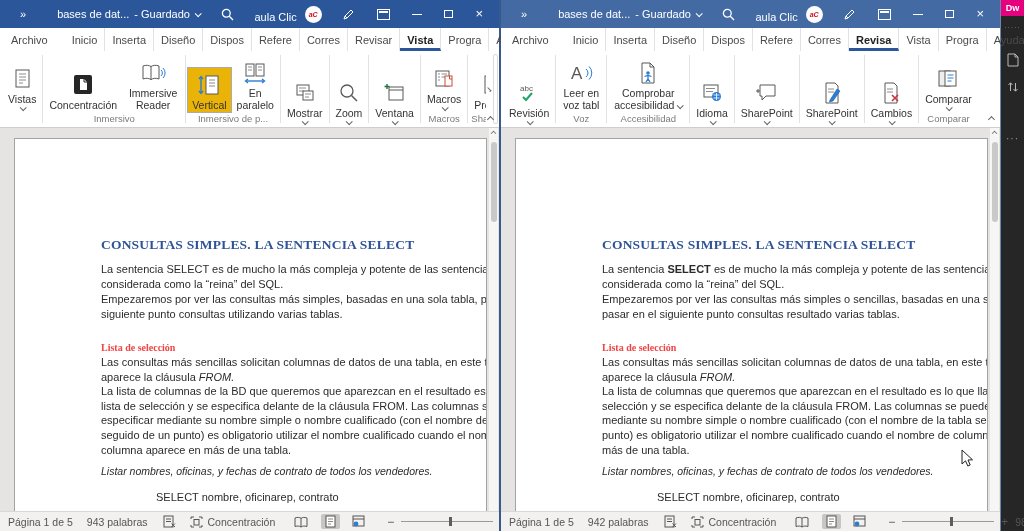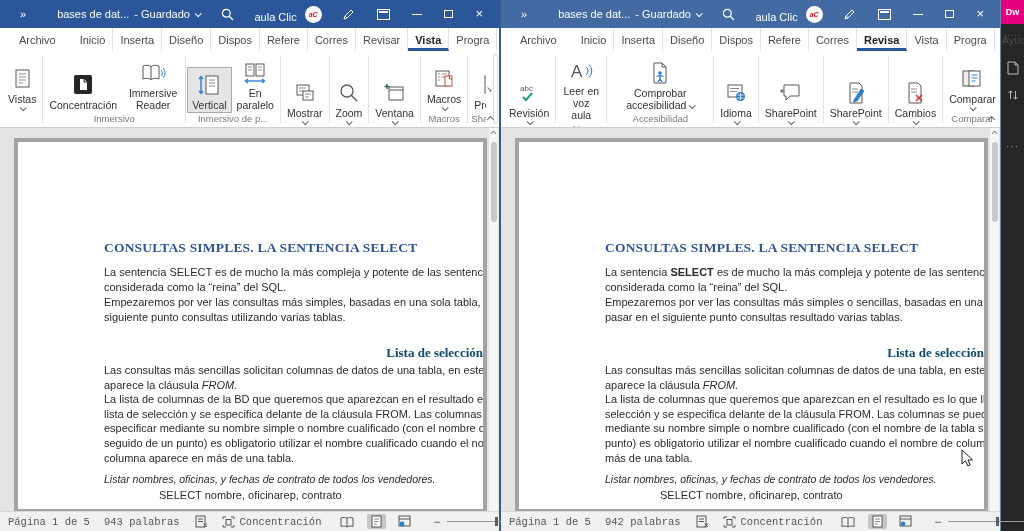--- a/index.html
+++ b/index.html
@@ -28,70 +28,70 @@
   .ribopt::after { content:""; position:absolute; left:1px; right:1px; top:1px; height:2px; background:#fff; }
 
   
   .chev { display:inline-block; width:5px; height:5px; border-right:1.4px solid #fff; border-bottom:1.4px solid #fff; }
   .chev.down { transform:rotate(45deg) translateY(-1px); }
   .chev.gray { border-color:#666; }
   .chev.up { transform:rotate(-135deg); }
   .chev.right { transform:rotate(-45deg); }
 
   
-  .tabs { flex:0 0 23px; display:flex; align-items:stretch; background:#fff; font-size:11px; color:#4a4a4a; padding-left:12px; }
+  .tabs { flex:0 0 23px; display:flex; align-items:stretch; background:#fff; font-size:11px; color:#4a4a4a; padding-left:4px; }
   .tab { padding:0 7px; display:flex; align-items:center; border-right:1px solid #e2e2e2; white-space:nowrap; }
   .tab.first { border-right:none; margin-right:10px; }
   .tab.active { color:#222; font-weight:bold; border-bottom:3px solid #2b579a; padding-top:3px; }
   .tab-right { margin-left:auto; display:flex; align-items:center; gap:12px; padding-right:8px; }
   .minibtn { width:24px; height:17px; border:1px solid #bcd; border-radius:2px; display:flex; align-items:center; justify-content:center; }
 
   
   .ribbon { flex:0 0 77px; background:#fff; display:flex; border-bottom:1px solid #cfcfcf; position:relative; overflow:hidden; padding-left:2px; }
   .rgroup { display:flex; flex-direction:column; }
   .rbtns { flex:1; display:flex; align-items:flex-end; padding:2px 1px 0; }
   .glbl { height:14px; font-size:9.5px; color:#7a7a7a; text-align:center; padding:0 3px; white-space:nowrap; overflow:hidden; }
   .rsep { width:1px; background:#e2e2e2; margin:4px 0; flex:0 0 1px; }
   .rbtn { display:flex; flex-direction:column; align-items:center; padding:3px 4px 1px; gap:1px; border:1px solid transparent; }
   .rbtn .icon { height:27px; display:flex; align-items:center; justify-content:center; }
   .rbtn .rlbl { font-size:10.5px; color:#333; text-align:center; line-height:12px; white-space:pre-line; }
-  .rbtn.sel { background:#e5e5e5; border:1px solid #ababab; }
+  .rbtn.sel { background:#eab308; border:1px solid #ababab; }
   .rscroll { width:11px; background:#fff; border:1px solid #dadada; border-radius:2px; margin:3px 1px; }
   .collapse { position:absolute; right:6px; bottom:5px; }
   .flyout { align-self:center; margin:0 2px; }
 
   
   .docarea { flex:1; background:#e5e4e2; position:relative; overflow:hidden; }
-  .page { position:absolute; left:14px; right:12px; top:10px; bottom:-2px; background:#fff; border:4px solid #a3a3a3; overflow:hidden; padding-left:86px; }
+  .page { position:absolute; left:14px; right:12px; top:10px; bottom:-2px; background:#fff; border:1px solid #a3a3a3; overflow:hidden; padding-left:86px; }
   .vscroll { position:absolute; right:1px; top:0; bottom:0; width:10px; background:#f6f6f4; border-left:1px solid #e4e4e4; }
   .vthumb { position:absolute; top:14px; left:2px; width:6px; height:80px; background:#c9c9c9; border-radius:3px; }
   .varrow { position:absolute; top:3px; left:2px; }
   .doc-title { margin-top:98px; font-family:"Liberation Serif", serif; font-weight:bold; font-size:13.5px; letter-spacing:.2px; color:#2f5496; white-space:pre; }
-  .doc-h2 { margin-top:20px; font-family:"Liberation Serif", serif; font-weight:bold; font-size:13px; color:#0c4a6e; white-space:pre; margin-bottom:2px;text-align:right; }
+  .doc-h2 { margin-top:20px; font-family:"Liberation Serif", serif; font-weight:bold; font-size:10px; color:#ef4444; white-space:pre; margin-bottom:2px; }
   .p1 { margin-top:9px; }
   .docline { font-size:11px; line-height:15px; color:#2b2b2b; white-space:pre; }
   .p2 .docline { line-height:14.6px; }
   .ex { margin-top:7px; font-style:italic; font-size:10.5px; }
-  .selline { margin-top:1px; padding-left:55px; }
+  .selline { margin-top:11px; padding-left:55px; }
   .squiggle { text-decoration-style:wavy; text-decoration-color:#c43e1c; text-decoration-thickness:1px; text-underline-offset:2px; }
 
   
   .statusbar { flex:0 0 20px; background:#f2f1ef; border-top:1px solid #d8d8d8; display:flex; align-items:center; font-size:10.5px; color:#555; padding:0 8px; gap:14px; white-space:nowrap; }
-  .st-group { display:flex; align-items:center; gap:5px;font-family:Liberation Mono, monospace; }
+  .st-group { display:flex; align-items:center; gap:5px; }
   .st-views { margin-left:auto; display:flex; align-items:center; gap:8px; }
   .viewbtn { padding:1px 4px; border-radius:2px; display:flex; align-items:center; }
   .viewbtn.sel { background:#c8c6c4; }
   .zoomctl { display:flex; align-items:center; gap:7px; margin-left:4px; }
   .ztrack { width:92px; height:1px; background:#9a9a9a; position:relative; }
   .zhandle { position:absolute; left:52%; top:-4px; width:3px; height:9px; background:#5f5d5b; }
   .zsign { font-size:12px; color:#555; }
 
   
   .dock { width:23px; background:#262626; display:flex; flex-direction:column; align-items:center; }
-  .dwtile { width:23px; height:24px; background:#e5007d; color:#fff; font-size:9px; font-weight:bold; display:flex; align-items:center; justify-content:center; }
+  .dwtile { width:23px; height:16px; background:#e5007d; color:#fff; font-size:9px; font-weight:bold; display:flex; align-items:center; justify-content:center; }
   .dockdots { color:#6e6e6e; font-size:7px; letter-spacing:1px; margin-top:8px; }
   .dock .dicon { margin-top:22px; color:#b9b9b9; }
   .dock .dots3 { margin-top:40px; color:#9a9a9a; font-size:10px; letter-spacing:1px; }
 
   .cursor { position:absolute; left:961px; top:449px; z-index:50; }
   svg { display:block; }
 </style>
 </head>
 <body>
 
@@ -483,29 +483,29 @@
       <div class="rgroup">
         <div class="rbtns">
           <div class="rbtn" style="width:48px;">
             <span class="icon">
                 <svg width="26" height="24" viewBox="0 0 26 24">
                   <text x="3" y="18" font-size="17" fill="#595959" font-family="sans-serif">A</text>
                   <path d="M18 8 a5 5 0 0 1 0 8" fill="none" stroke="#2b7cd3"></path>
                   <path d="M21 5.5 a9 9 0 0 1 0 13" fill="none" stroke="#2b7cd3"></path>
                 </svg>
               </span>
-            <span class="rlbl">Leer en voz aula</span>
+            <span class="rlbl">Leer en voz tabl</span>
           </div>
         </div>
         <div class="glbl">Voz</div>
       </div>
       <div class="rsep"></div>
       <div class="rgroup">
         <div class="rbtns">
-          <div class="rbtn" style="width:104px;">
+          <div class="rbtn" style="width:80px;">
             <span class="icon">
                 <svg width="24" height="24" viewBox="0 0 24 24">
                   <path d="M6 2 h8 l4 4 v16 H6 Z" fill="#fff" stroke="#595959"></path>
                   <path d="M14 2 v4 h4" fill="none" stroke="#595959"></path>
                   <circle cx="12" cy="12" r="1.8" fill="#2b7cd3"></circle>
                   <path d="M8.5 15.5 L12 14.5 L15.5 15.5 M12 14.5 V18 M10 21 L12 18 L14 21" fill="none" stroke="#2b7cd3" stroke-width="1.3"></path>
                 </svg>
               </span>
             <span class="rlbl"><span>Comprobar accesibilidad</span> <span class="chev down gray"></span></span>
           </div>

